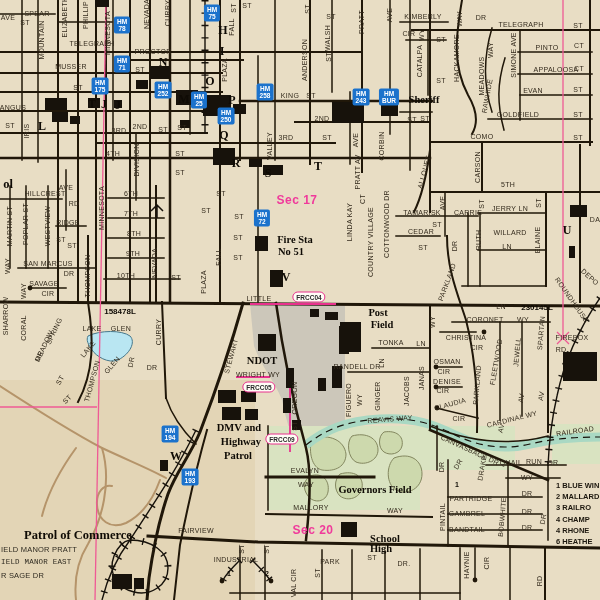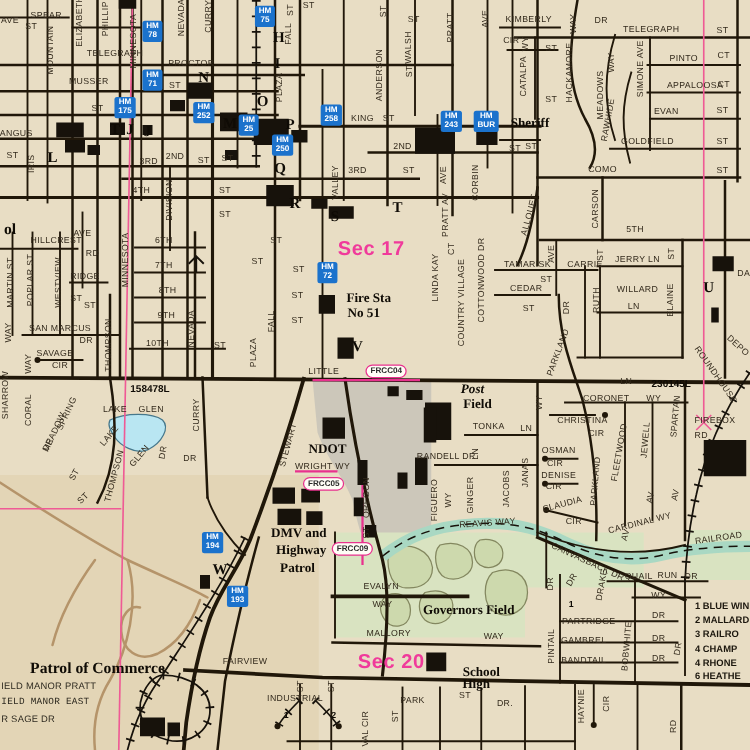--- a/index.html
+++ b/index.html
@@ -5,21 +5,21 @@
   html,body{margin:0;padding:0;}
   #map{position:relative;width:600px;height:600px;overflow:hidden;background:var(--bg,#e8ddc4);
        font-family:"Liberation Sans",sans-serif;}
   #base{position:absolute;left:0;top:0;}
   #labels{position:absolute;left:0;top:0;width:600px;height:600px;}
   .lbl{position:absolute;white-space:nowrap;transform:translate(-50%,-50%);color:#332a1c;}
   .st{font-size:7px;letter-spacing:.3px;}
   .poi{font-family:"Liberation Serif",serif;font-weight:bold;font-size:10.5px;color:#0f0b05;}
   .poi2{font-family:"Liberation Serif",serif;font-weight:bold;font-size:12.5px;color:#0f0b05;}
   .letter{font-family:"Liberation Serif",serif;font-weight:bold;font-size:12px;color:#0f0b05;}
-  .sec{font-size:16px;font-weight:bold;color:var(--sec,#f03a9b);letter-spacing:.5px;}
+  .sec{font-size:12px;font-weight:bold;color:var(--sec,#f03a9b);letter-spacing:.5px;}
   .ref{font-size:8px;font-weight:bold;color:#0f0b05;}
   .manor{font-size:7.5px;letter-spacing:.2px;color:#2e2a20;}
   .legend{font-size:7.5px;font-weight:bold;color:#1c170e;}
   .num{font-size:7px;font-weight:bold;color:#0f0b05;}
   .hm{position:absolute;transform:translate(-50%,-50%);background:var(--hm,#1b72cc);color:#fff;
       font-weight:bold;font-size:6.5px;line-height:6.5px;text-align:center;padding:2px 3px;
       border-radius:2px;}
   .frcc{position:absolute;transform:translate(-50%,-50%);background:#fffdf6;
       border:1.2px solid var(--frcc_line,#e8318e);border-radius:7px;
       font-size:6.5px;line-height:9px;font-weight:bold;color:#2a2a2a;padding:0 3px;}
@@ -453,21 +453,21 @@
       <div class="lbl st" style="left: 527px; top: 527px; transform: translate(-50%, -50%);">DR</div>
       <div class="lbl st" style="left: 442px; top: 517px; transform: translate(-50%, -50%) rotate(-90deg);">PINTAIL</div>
       <div class="lbl st" style="left: 502px; top: 517px; transform: translate(-50%, -50%) rotate(-85deg);">BOBWHITE</div>
       <div class="lbl st" style="left: 543px; top: 519px; transform: translate(-50%, -50%) rotate(-80deg);">DR</div>
       <div class="lbl st" style="left: 466px; top: 565px; transform: translate(-50%, -50%) rotate(-90deg);">HAYNIE</div>
       <div class="lbl st" style="left: 486px; top: 563px; transform: translate(-50%, -50%) rotate(-90deg);">CIR</div>
       <div class="lbl st" style="left: 539px; top: 581px; transform: translate(-50%, -50%) rotate(-90deg);">RD</div>
       <div class="lbl poi" style="left: 424px; top: 99px; transform: translate(-50%, -50%);">Sheriff</div>
       <div class="lbl poi" style="left: 295px; top: 239px; transform: translate(-50%, -50%);">Fire Sta</div>
       <div class="lbl poi" style="left: 291px; top: 251px; transform: translate(-50%, -50%);">No 51</div>
-      <div class="lbl poi" style="left: 378px; top: 312px; transform: translate(-50%, -50%); font-style: italic;">Post</div>
+      <div class="lbl poi" style="left: 378px; top: 312px; transform: translate(-50%, -50%);">Post</div>
       <div class="lbl poi" style="left: 382px; top: 324px; transform: translate(-50%, -50%);">Field</div>
       <div class="lbl poi" style="left: 262px; top: 360px; transform: translate(-50%, -50%);">NDOT</div>
       <div class="lbl poi" style="left: 239px; top: 427px; transform: translate(-50%, -50%);">DMV and</div>
       <div class="lbl poi" style="left: 241px; top: 441px; transform: translate(-50%, -50%);">Highway</div>
       <div class="lbl poi" style="left: 238px; top: 455px; transform: translate(-50%, -50%);">Patrol</div>
       <div class="lbl poi" style="left: 375px; top: 489px; transform: translate(-50%, -50%);">Governors Field</div>
       <div class="lbl poi" style="left: 381px; top: 548px; transform: translate(-50%, -50%);">High</div>
       <div class="lbl poi" style="left: 385px; top: 538px; transform: translate(-50%, -50%);">School</div>
       <div class="lbl poi2" style="left: 78px; top: 535px; transform: translate(-50%, -50%);">Patrol of Commerce</div>
       <div class="lbl poi2" style="left: 8px; top: 184px; transform: translate(-50%, -50%);">ol</div>

